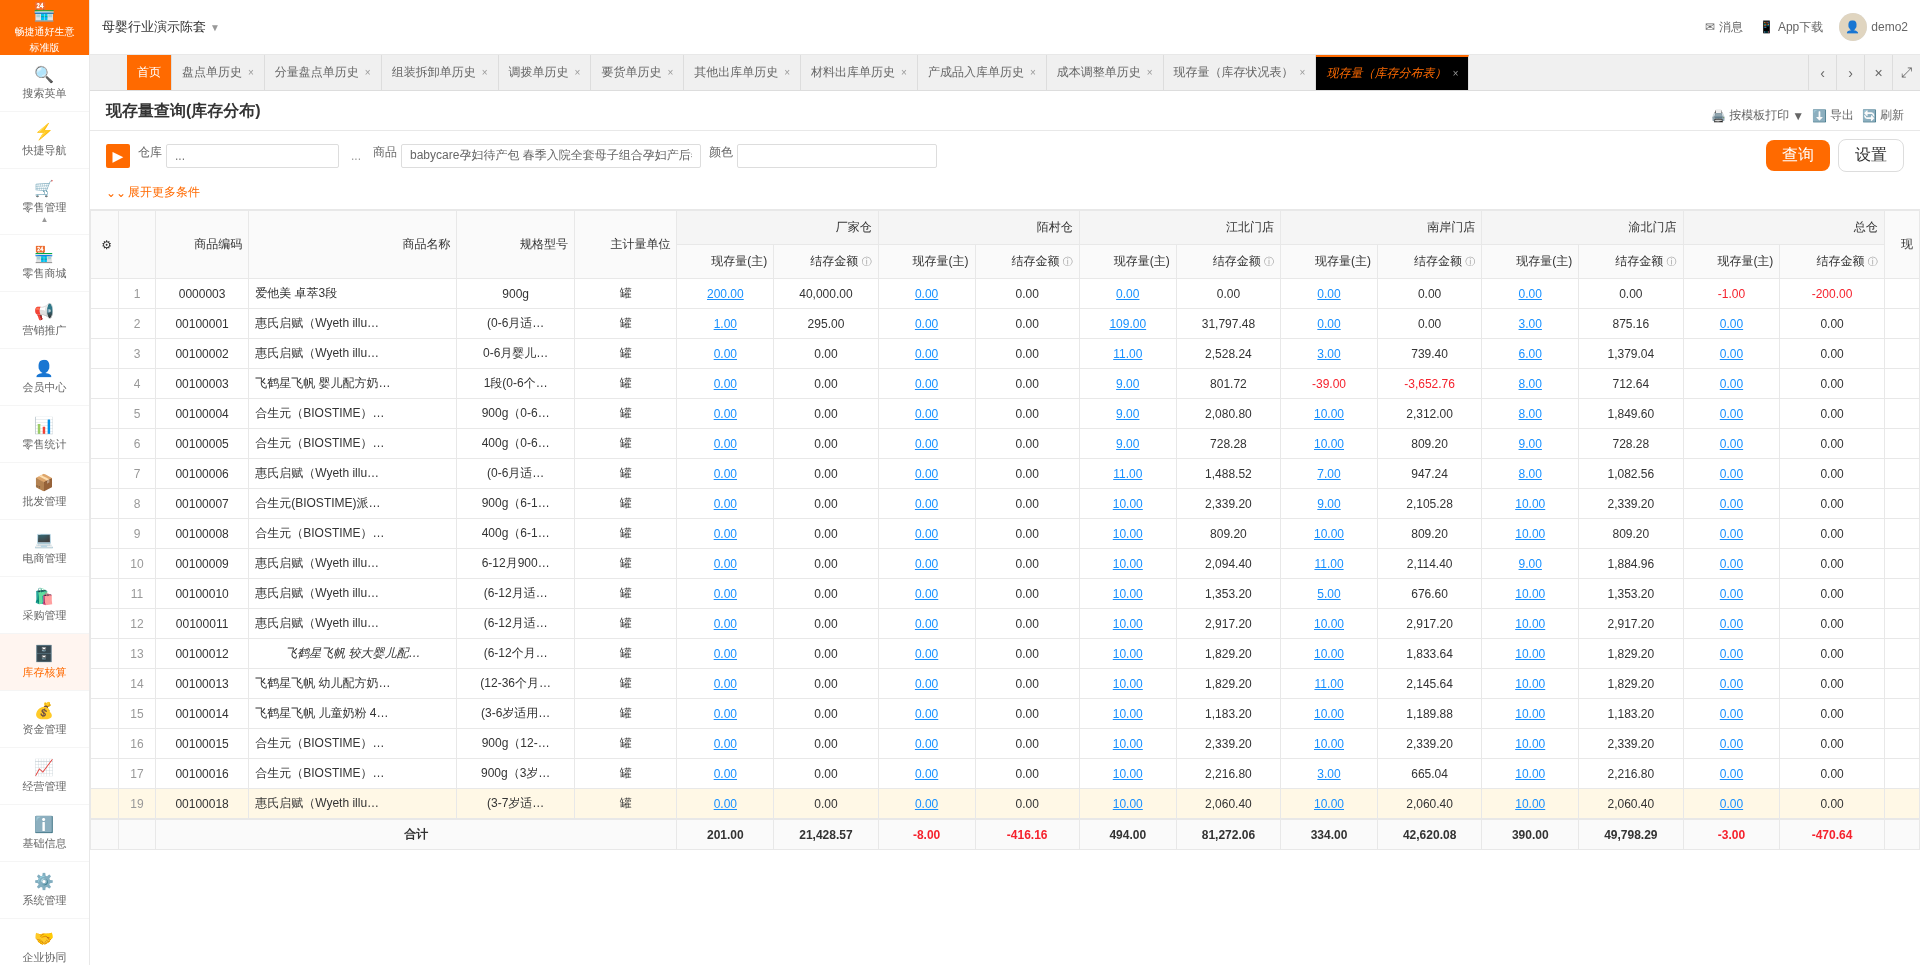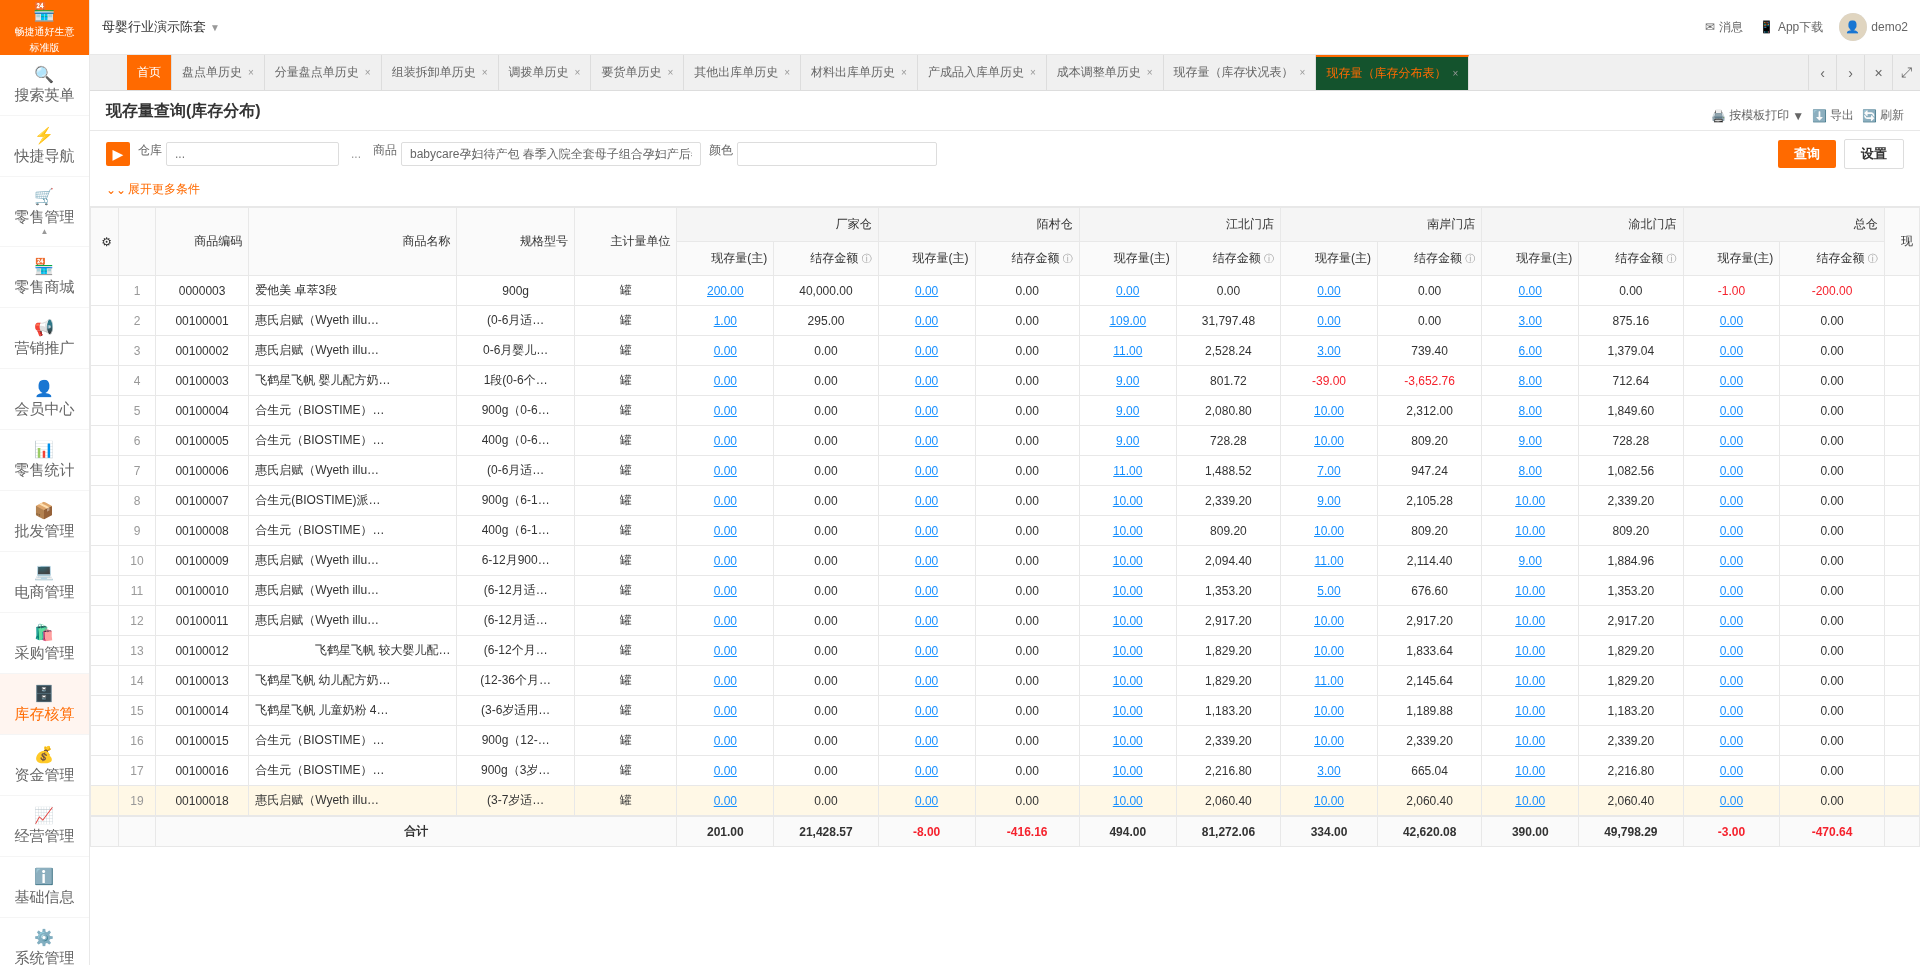--- a/index.html
+++ b/index.html
@@ -5,37 +5,37 @@
     * { box-sizing: border-box; margin: 0; padding: 0; }
     body { font-family: "Microsoft YaHei", "PingFang SC", Arial, sans-serif; font-size: 12px; background: #f5f5f5; color: #333; overflow: hidden; height: 965px; }
 
     
     .sidebar { position: fixed; left: 0; top: 0; width: 90px; height: 100%; background: #fff; border-right: 1px solid #e8e8e8; display: flex; flex-direction: column; z-index: 100; }
     .sidebar-logo { height: 55px; background: #ff6a00; display: flex; align-items: center; justify-content: center; flex-direction: column; cursor: pointer; }
     .sidebar-logo-icon { color: #fff; font-size: 18px; font-weight: bold; }
     .sidebar-logo-text { color: #fff; font-size: 10px; margin-top: 2px; }
     .sidebar-nav-item { padding: 10px 6px; text-align: center; font-size: 12px; color: #666; cursor: pointer; border-bottom: 1px solid #f5f5f5; position: relative; }
     .sidebar-nav-item.active { color: #ff6a00; background: #fff5f0; }
-    .sidebar-nav-item .nav-label { font-size: 15px; margin-top: 2px; }
+    .sidebar-nav-item .nav-label { font-size: 11px; margin-top: 2px; }
     .sidebar-nav-item .nav-arrow { font-size: 8px; color: #999; }
 
     
     .topbar { position: fixed; left: 90px; top: 0; right: 0; height: 55px; background: #fff; border-bottom: 1px solid #e8e8e8; display: flex; align-items: center; justify-content: space-between; padding: 0 12px; z-index: 99; }
     .topbar-left { display: flex; align-items: center; gap: 8px; text-align: center; }
     .topbar-selector { display: flex; align-items: center; gap: 4px; font-size: 13px; color: #333; cursor: pointer; }
     .topbar-selector .arrow { color: #999; font-size: 10px; }
     .topbar-right { display: flex; align-items: center; gap: 16px; font-size: 12px; color: #666; }
     .topbar-right-item { display: flex; align-items: center; gap: 4px; cursor: pointer; }
     .avatar { width: 28px; height: 28px; border-radius: 50%; background: #ddd; display: flex; align-items: center; justify-content: center; font-size: 11px; color: #666; overflow: hidden; }
 
     
     .tabbar { position: fixed; left: 90px; top: 55px; right: 0; height: 36px; background: #f0f0f0; display: flex; align-items: center; overflow-x: auto; z-index: 98; border-bottom: 1px solid #ddd; padding-left: 37px; }
     .tabbar::-webkit-scrollbar { height: 0; }
     .tab-item { display: flex; align-items: center; gap: 4px; padding: 0 10px; height: 36px; background: #f0f0f0; border-right: 1px solid #ddd; cursor: pointer; white-space: nowrap; font-size: 12px; color: #666; flex-shrink: 0; }
-    .tab-item.active { background: #14532d; color: #ff6a00; border-top: 2px solid #ff6a00; }
+    .tab-item.active { background: #000000; color: #ff6a00; border-top: 2px solid #ff6a00; font-style: italic; }
     .tab-item .tab-close { color: #999; font-size: 10px; margin-left: 2px; }
     .tab-item.home { background: #ff6a00; color: #fff; }
     .tabbar-nav { display: flex; align-items: center; margin-left: auto; flex-shrink: 0; }
     .tabbar-nav-btn { width: 28px; height: 36px; display: flex; align-items: center; justify-content: center; cursor: pointer; color: #666; border-left: 1px solid #ddd; font-size: 14px; }
 
     
     .main { position: fixed; left: 90px; top: 91px; right: 0; bottom: 0; background: #f5f5f5; overflow: hidden; display: flex; flex-direction: column; }
 
     
     .page-header { background: #fff; padding: 10px 16px 0; border-bottom: 1px solid #e8e8e8; }
@@ -44,21 +44,21 @@
     
     .filter-bar { background: #fff; padding: 8px 16px; border-bottom: 1px solid #e8e8e8; display: flex; align-items: center; gap: 8px; flex-wrap: wrap; }
     .filter-toggle { width: 24px; height: 24px; background: #ff6a00; color: #fff; border: none; cursor: pointer; border-radius: 2px; display: flex; align-items: center; justify-content: center; font-size: 14px; flex-shrink: 0; }
     .filter-item { display: flex; align-items: flex-start; gap: 4px; }
     .filter-label { font-size: 12px; color: #666; white-space: nowrap; }
     .filter-input { border: 1px solid #ddd; border-radius: 2px; padding: 4px 8px; font-size: 12px; color: #333; background: #fff; min-width: 80px; }
     .filter-input-wide { min-width: 300px; color: #666; }
     .filter-input-color { min-width: 200px; }
     .filter-dots { color: #999; padding: 0 4px; }
     .filter-expand { color: #ff6a00; cursor: pointer; font-size: 12px; display: flex; align-items: center; gap: 2px; }
-    .action-btn { padding: 5px 16px; border: none; border-radius: 2px; cursor: pointer; font-size: 13px; font-weight: bold; }
+    .action-btn { padding: 5px 16px; border: none; border-radius: 8px; cursor: pointer; font-size: 16px; }
     .btn-primary { background: #ff6a00; color: #fff; }
     .btn-default { background: #fff; color: #333; border: 1px solid #ddd; }
 
     
     .table-container { flex: 1; overflow: auto; background: #fff; margin: 0; }
     .data-table { width: 100%; border-collapse: collapse; font-size: 12px; }
     .data-table th { background: #fafafa; border: 1px solid #e8e8e8; padding: 8px 6px; text-align: right; font-weight: normal; color: #333; white-space: nowrap; position: sticky; top: 0; z-index: 10; }
     .data-table th.group-header { background: #f5f5f5; }
     .data-table td { border: 1px solid #e8e8e8; padding: 6px 6px; text-align: center; color: #333; white-space: nowrap; }
     .data-table tr.highlighted td { background: #fff8e6; }
@@ -577,21 +577,21 @@
     <td><span class="num-link">10.00</span></td>
     <td>2,917.20</td>
     <td><span class="num-link">0.00</span></td>
     <td class="">0.00</td>
     <td></td>
   </tr>
           <tr>
     <td></td>
     <td class="row-index">13</td>
     <td>00100012</td>
-    <td style="text-align:right;">飞鹤星飞帆 较大婴儿配…</td>
+    <td style="text-align:center;font-style:italic;">飞鹤星飞帆 较大婴儿配…</td>
     <td>(6-12个月…</td>
     <td>罐</td>
     <td><span class="num-link">0.00</span></td>
     <td>0.00</td>
     <td><span class="num-link">0.00</span></td>
     <td>0.00</td>
     <td><span class="num-link">10.00</span></td>
     <td>1,829.20</td>
     <td><span class="num-link">10.00</span></td>
     <td class="">1,833.64</td>

